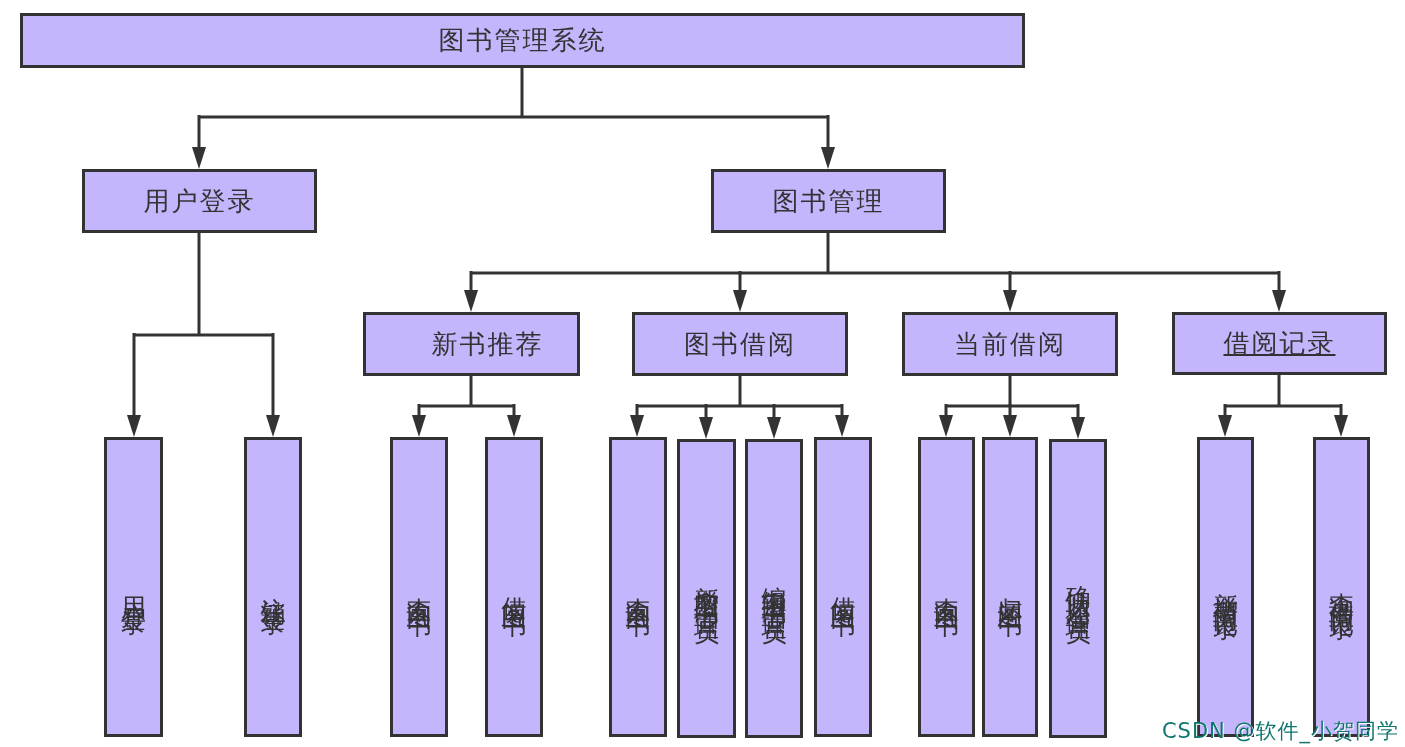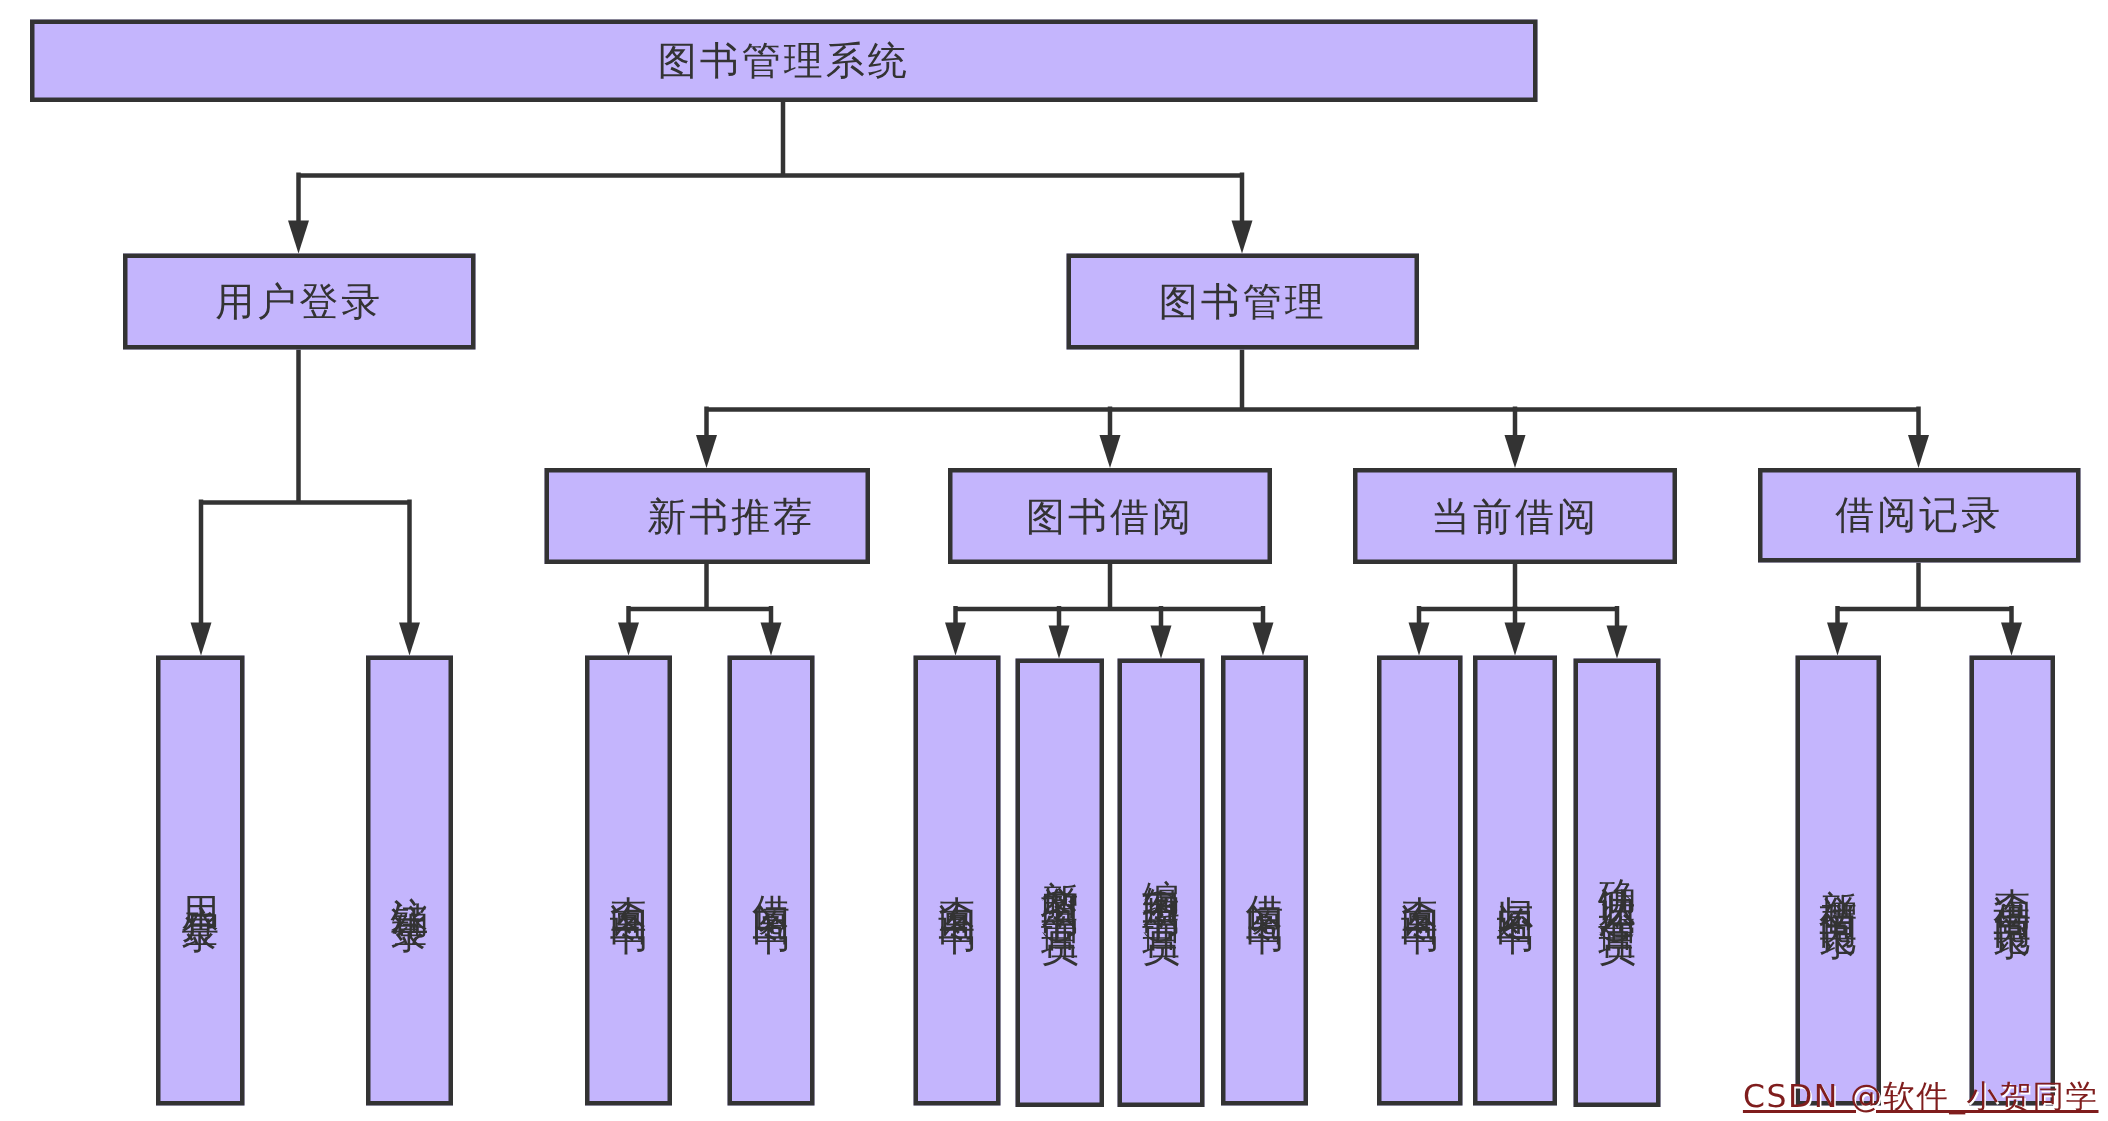--- a/index.html
+++ b/index.html
@@ -28,26 +28,25 @@
     writing-mode:vertical-rl;
     text-orientation:mixed;
     letter-spacing:5px;
     font-size:25px;
     line-height:1;
   }
   .watermark{
     position:absolute;
     right:6px;bottom:2px;
     font-size:21px;
-    color:#7f1d1d;
+    color:#0f766e;
     text-shadow:1px 1px 0 #ffffff;
     z-index:3;
     letter-spacing:1px;
     white-space:nowrap;
-    text-decoration:underline;
   }
 </style>
 </head>
 <body>
 
 <div class="canvas">
 
   <svg class="connectors" width="1405" height="747" viewBox="0 0 1405 747">
 
     <line x1="522" y1="68" x2="522" y2="117"></line>
@@ -111,21 +110,21 @@
   </svg>
 
   <div class="node hnode root" style="left:20px;top:13px;width:1005px;height:55px;">图书管理系统</div>
 
   <div class="node hnode" style="left:82px;top:169px;width:235px;height:64px;">用户登录</div>
   <div class="node hnode" style="left:711px;top:169px;width:235px;height:64px;text-align:right;">图书管理</div>
 
   <div class="node hnode" style="left:363px;top:312px;width:217px;height:64px;padding-left:32px;">新书推荐</div>
   <div class="node hnode" style="left:632px;top:312px;width:216px;height:64px;">图书借阅</div>
   <div class="node hnode" style="left:902px;top:312px;width:216px;height:64px;">当前借阅</div>
-  <div class="node hnode" style="left:1172px;top:312px;width:215px;height:63px;">借阅记录</div>
+  <div class="node hnode" style="left:1172px;top:312px;width:215px;height:63px;text-decoration:underline;">借阅记录</div>
 
   <div class="node vnode" style="left:104px;top:437px;width:59px;height:300px;">
     <span>用户登录</span>
   </div>
   <div class="node vnode" style="left:244px;top:437px;width:58px;height:300px;">
     <span>注销登录</span>
   </div>
 
   <div class="node vnode" style="left:390px;top:437px;width:58px;height:300px;">
     <span>查询图书</span>

